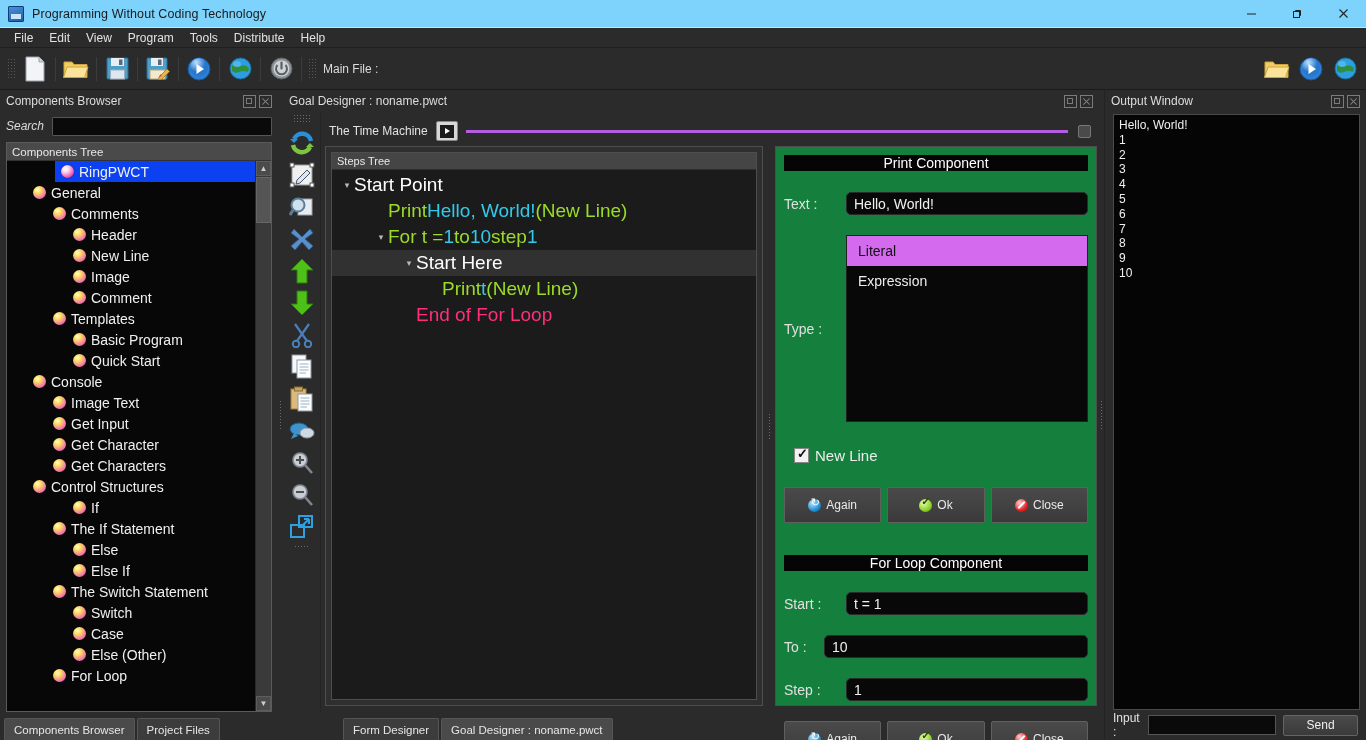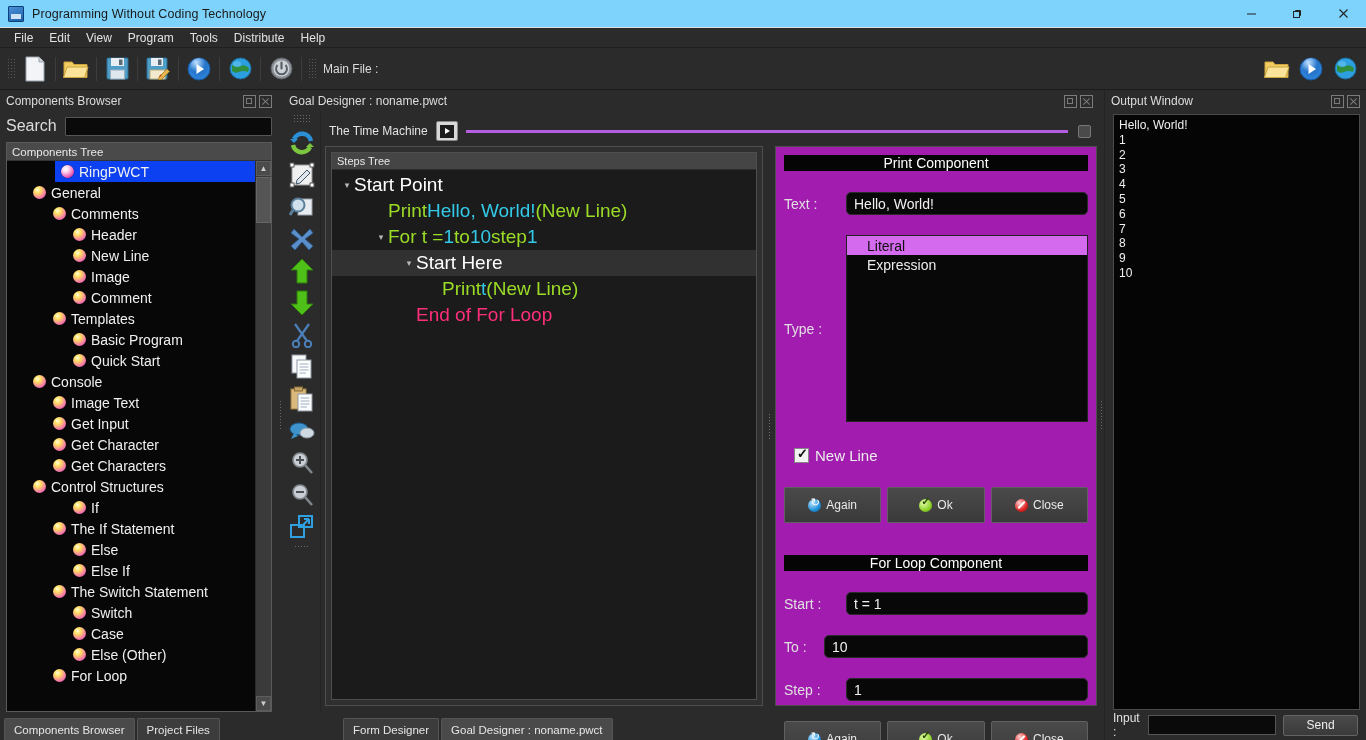--- a/index.html
+++ b/index.html
@@ -63,21 +63,21 @@
   .hicon{width:13px;height:13px;border:1px solid #8a8a8a;position:relative;opacity:.85;}
   .hicon.restore:after{content:"";position:absolute;left:2px;top:2px;right:3px;bottom:3px;border:1px solid #8a8a8a;}
   .hicon.closep:before,.hicon.closep:after{
     content:"";position:absolute;left:1px;right:1px;top:5px;height:1px;background:#8a8a8a;}
   .hicon.closep:before{transform:rotate(45deg);}
   .hicon.closep:after{transform:rotate(-45deg);}
 
   
   .left-panel{width:278px;display:flex;flex-direction:column;background:#2b2b2b;flex:none;}
   .search-row{display:flex;align-items:center;height:28px;padding:0 6px;gap:8px;}
-  .search-row label{font-size:16px;color:#dcdcdc;}
+  .search-row label{font-size:12px;color:#dcdcdc;font-style:italic;}
   .search-input{
     flex:1;height:19px;background:#0a0a0a;border:1px solid #555;color:#ddd;
     font-size:12px;padding:0 4px;outline:none;border-radius:1px;
   }
   .tree-wrap{
     margin:2px 6px 0 6px;border:1px solid #5a5a5a;background:#0a0a0a;
     flex:1;display:flex;flex-direction:column;overflow:hidden;position:relative;
   }
   .tree-header{
     height:18px;background:#4a4a4a;border-bottom:1px solid #333;
@@ -154,37 +154,37 @@
   .c-white{color:#ffffff;}
   .c-green{color:#9bdc27;}
   .c-cyan{color:#33c9e8;}
   .c-pink{color:#ff2f7b;}
 
   .vsplit{width:12px;display:flex;align-items:center;justify-content:center;flex:none;}
   .vsplit .dots{width:3px;height:26px;
     background-image:radial-gradient(#707070 40%,transparent 42%);background-size:3px 3px;}
 
   .props-box{
-    width:322px;flex:none;border:1px solid #4e4e4e;background:#a21caf;padding:8px 8px;
+    width:322px;flex:none;border:1px solid #4e4e4e;background:#15803d;padding:8px 8px;
     display:flex;flex-direction:column;gap:16px;
   }
   .comp-title{
     height:27px;background:#050505;color:#ffffff;font-size:14px;
     display:flex;align-items:center;justify-content:center;margin-bottom:5px;
   }
   .frow{display:flex;align-items:center;margin-bottom:4px;}
   .flabel{font-size:14px;color:#e0e0e0;width:62px;flex:none;}
   .finput{
     flex:1;height:23px;background:#080808;border:1px solid #2a2a2a;border-radius:5px;
     color:#f0f0f0;font-size:14px;padding:0 7px;outline:none;
   }
   .listbox{
     flex:1;height:187px;background:#080808;border:1px solid #222;overflow:hidden;
   }
-  .lbrow{height:19px;display:flex;align-items:center;padding-left:20px;font-size:14px;color:#ededed;}
+  .lbrow{height:30px;display:flex;align-items:center;padding-left:11px;font-size:14px;color:#ededed;}
   .lbrow.sel{background:#d46aee;color:#101010;}
   .typerow{display:flex;align-items:flex-start;margin-bottom:6px;}
   .typerow .flabel{align-self:center;}
   .chk-row{display:flex;align-items:center;gap:6px;margin:3px 0 7px 10px;}
   .chkbox{
     width:15px;height:15px;background:#f2f2f2;border:1px solid #888;position:relative;flex:none;
   }
   .chkbox:after{
     content:"✓";position:absolute;left:2px;top:-3px;font-size:13px;color:#111;font-weight:bold;
   }

